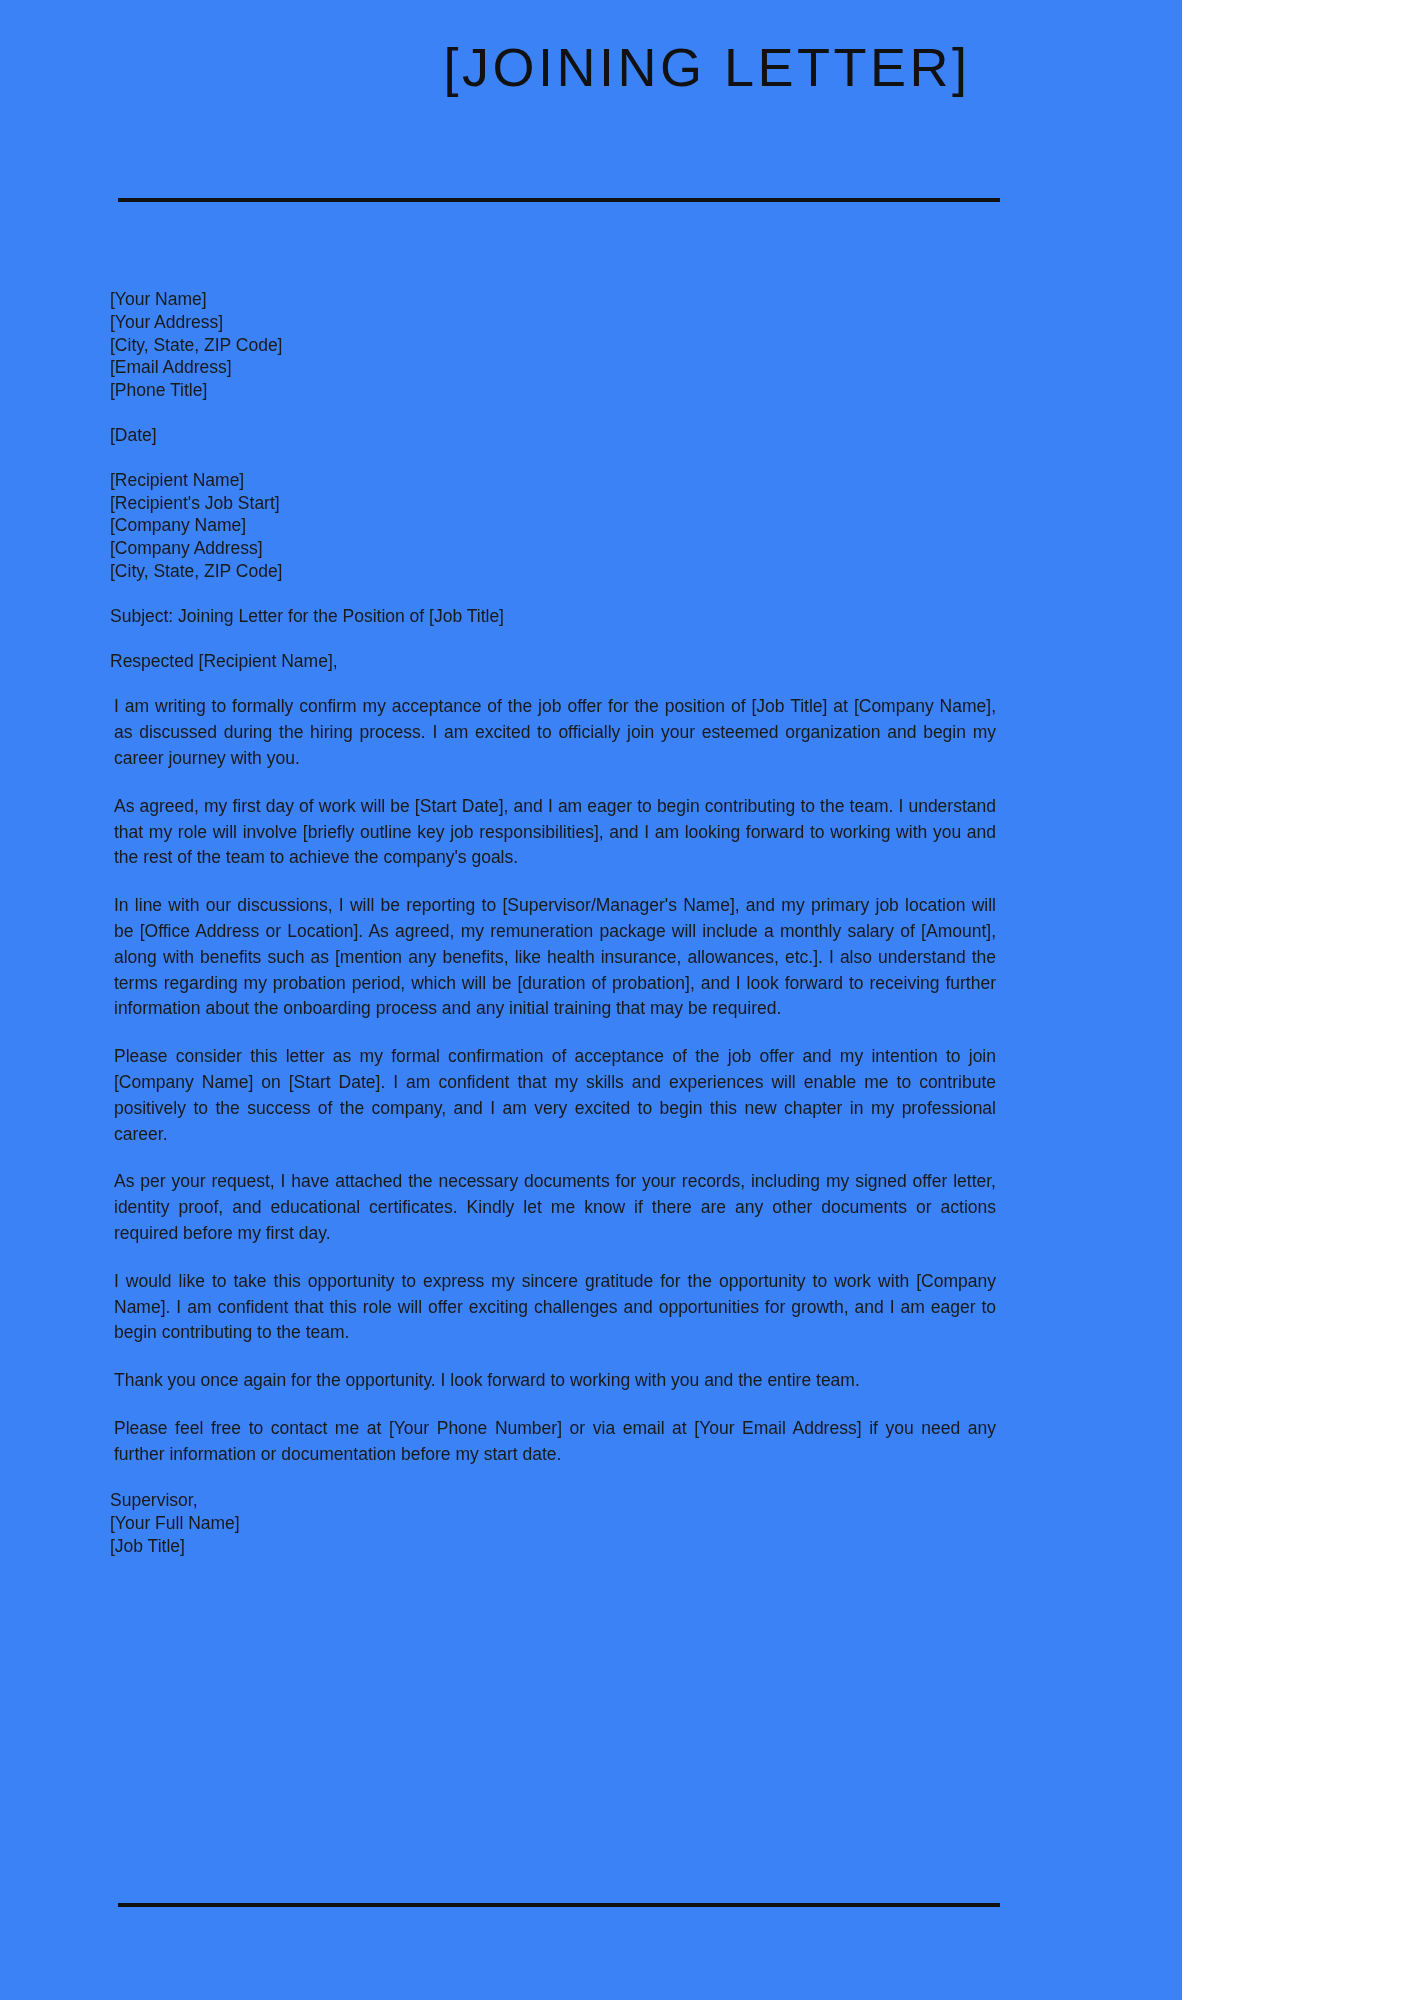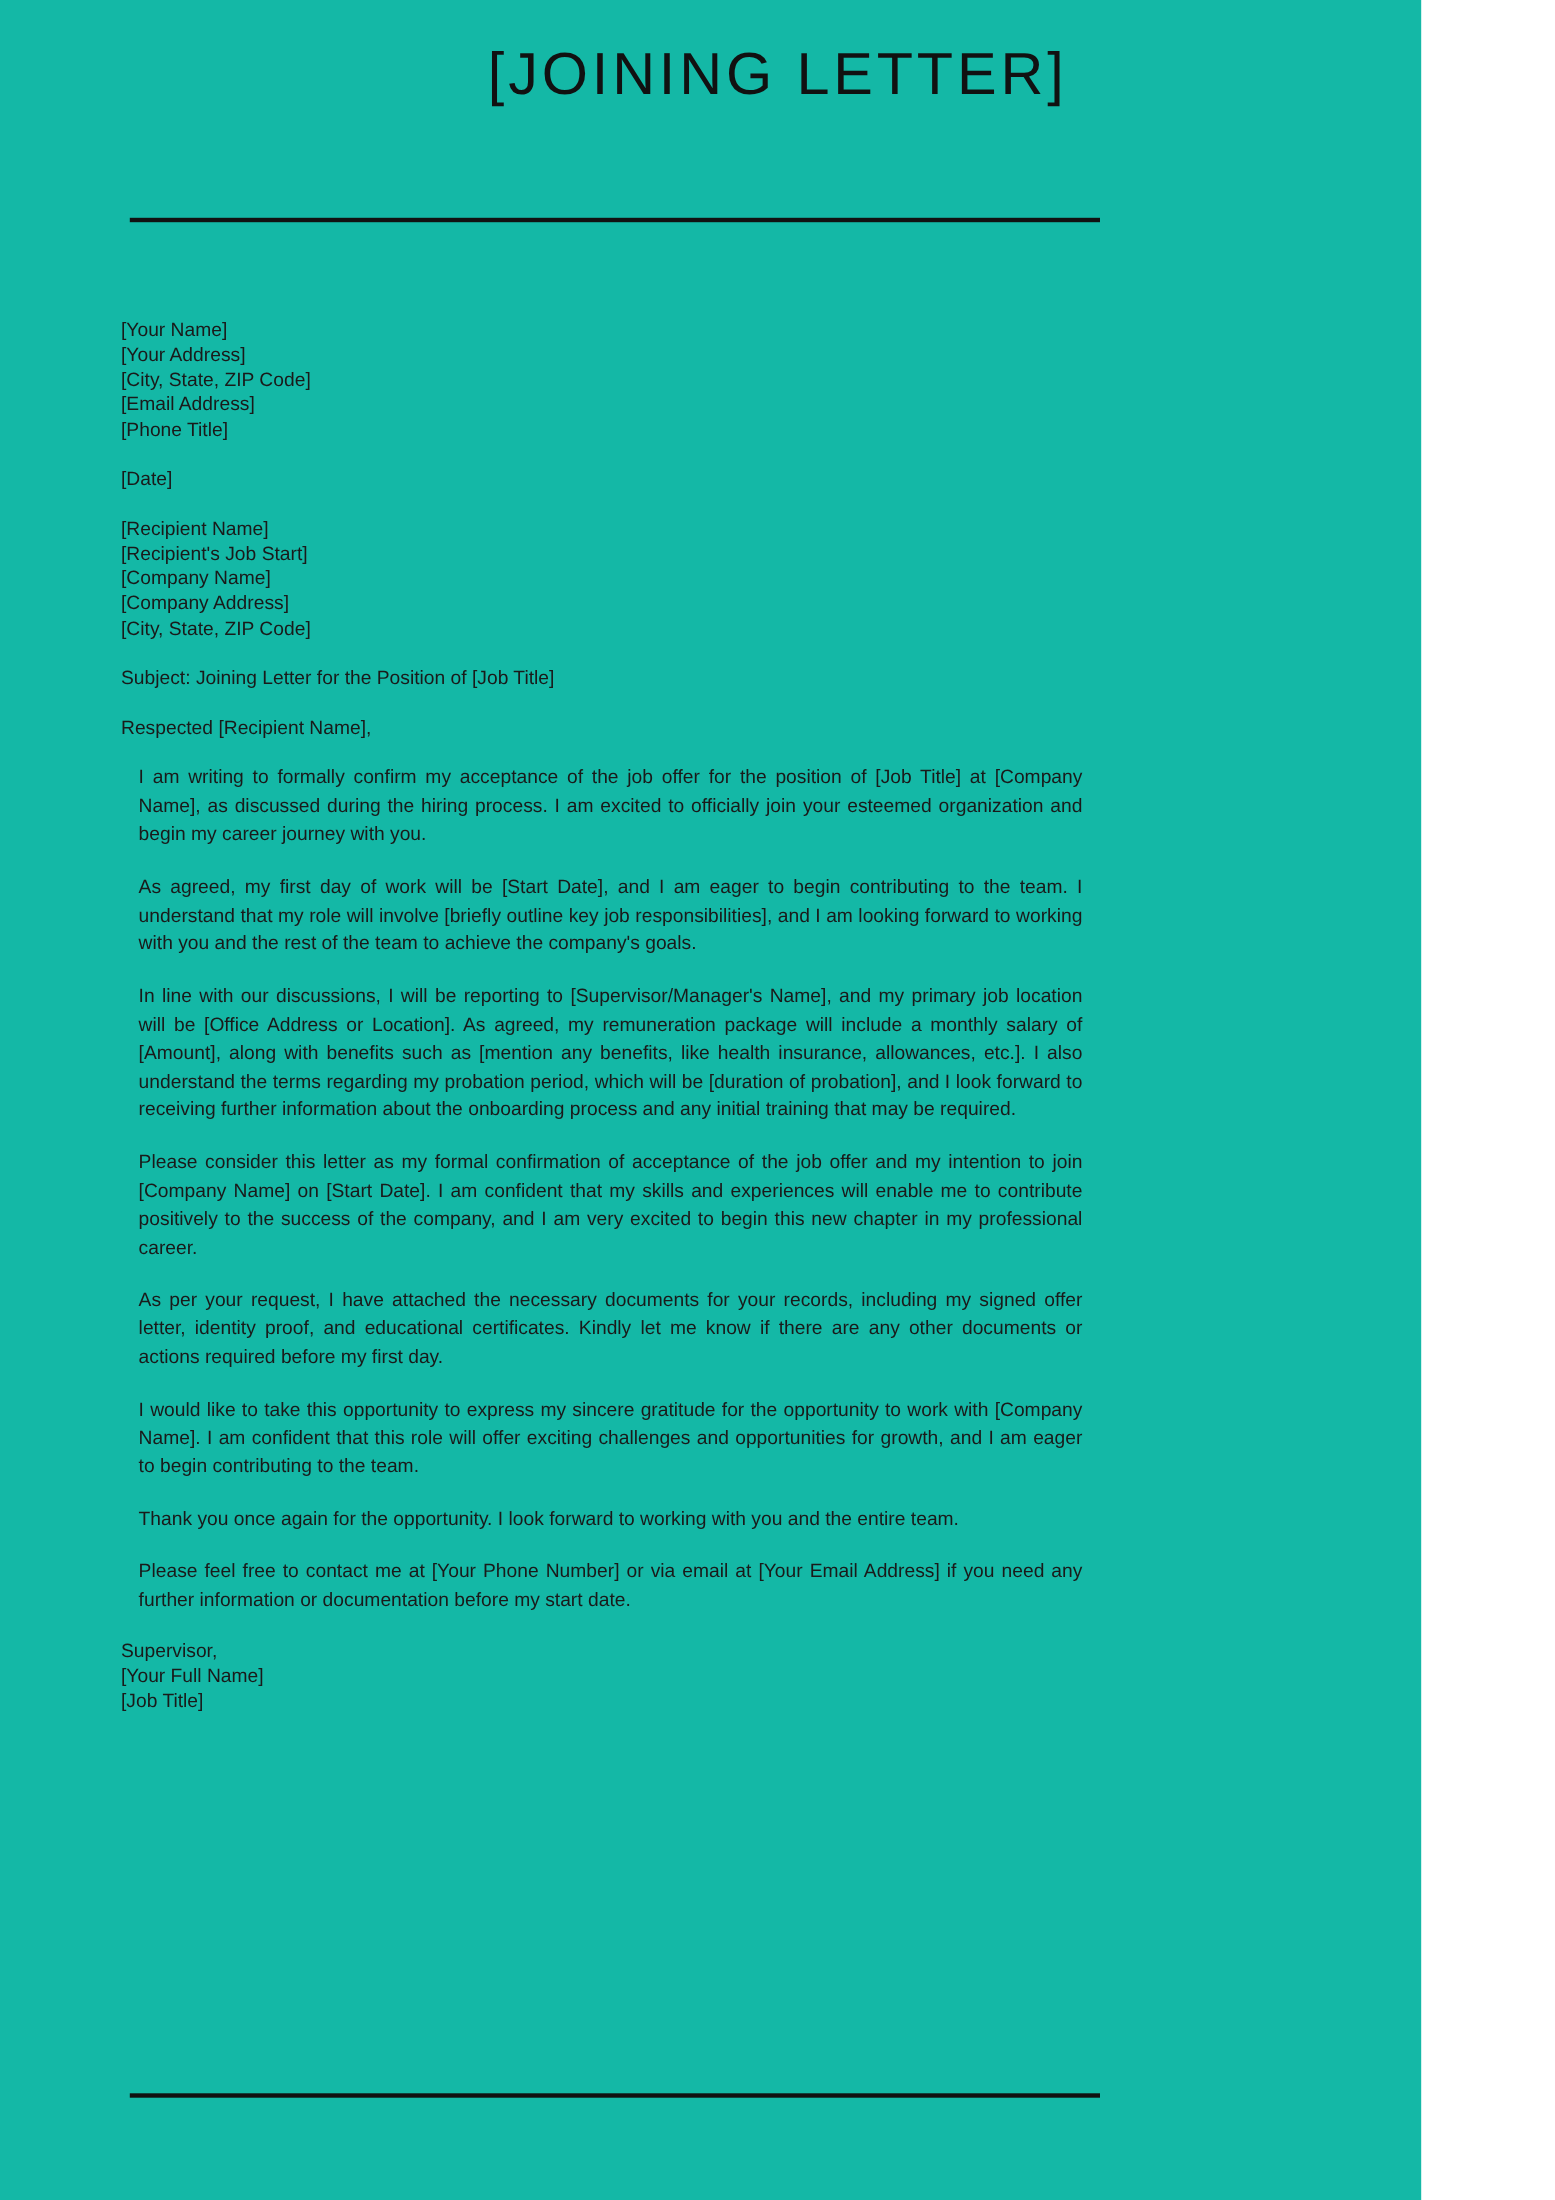--- a/index.html
+++ b/index.html
@@ -9,23 +9,23 @@
   }
   body {
     width: 1414px;
     height: 2000px;
     font-family: "Liberation Sans", "DejaVu Sans", sans-serif;
     color: #1a1a1a;
     overflow: hidden;
   }
   .page {
     position: relative;
-    width: 1292px;
+    width: 1182px;
     height: 2000px;
-    background: #14b8a6;
+    background: #3b82f6;
     box-sizing: border-box;
   }
   .doc-title {
     position: absolute;
     top: 36px;
     left: 0;
     width: 1414px;
     text-align: center;
     font-size: 54px;
     font-weight: 300;
@@ -59,21 +59,21 @@
     color: #1a1a1a;
     text-align: left;
     white-space: nowrap;
   }
   .para {
     font-size: 17.5px;
     line-height: 25.8px;
     color: #1a1a1a;
     text-align: justify;
     text-justify: inter-word;
-    margin: 16px;
+    margin: 4px;
   }
 </style>
 </head>
 <body>
 
 <div class="page">
 
   <div class="doc-title">[JOINING LETTER]</div>
 
   <div class="rule rule-top"></div>

